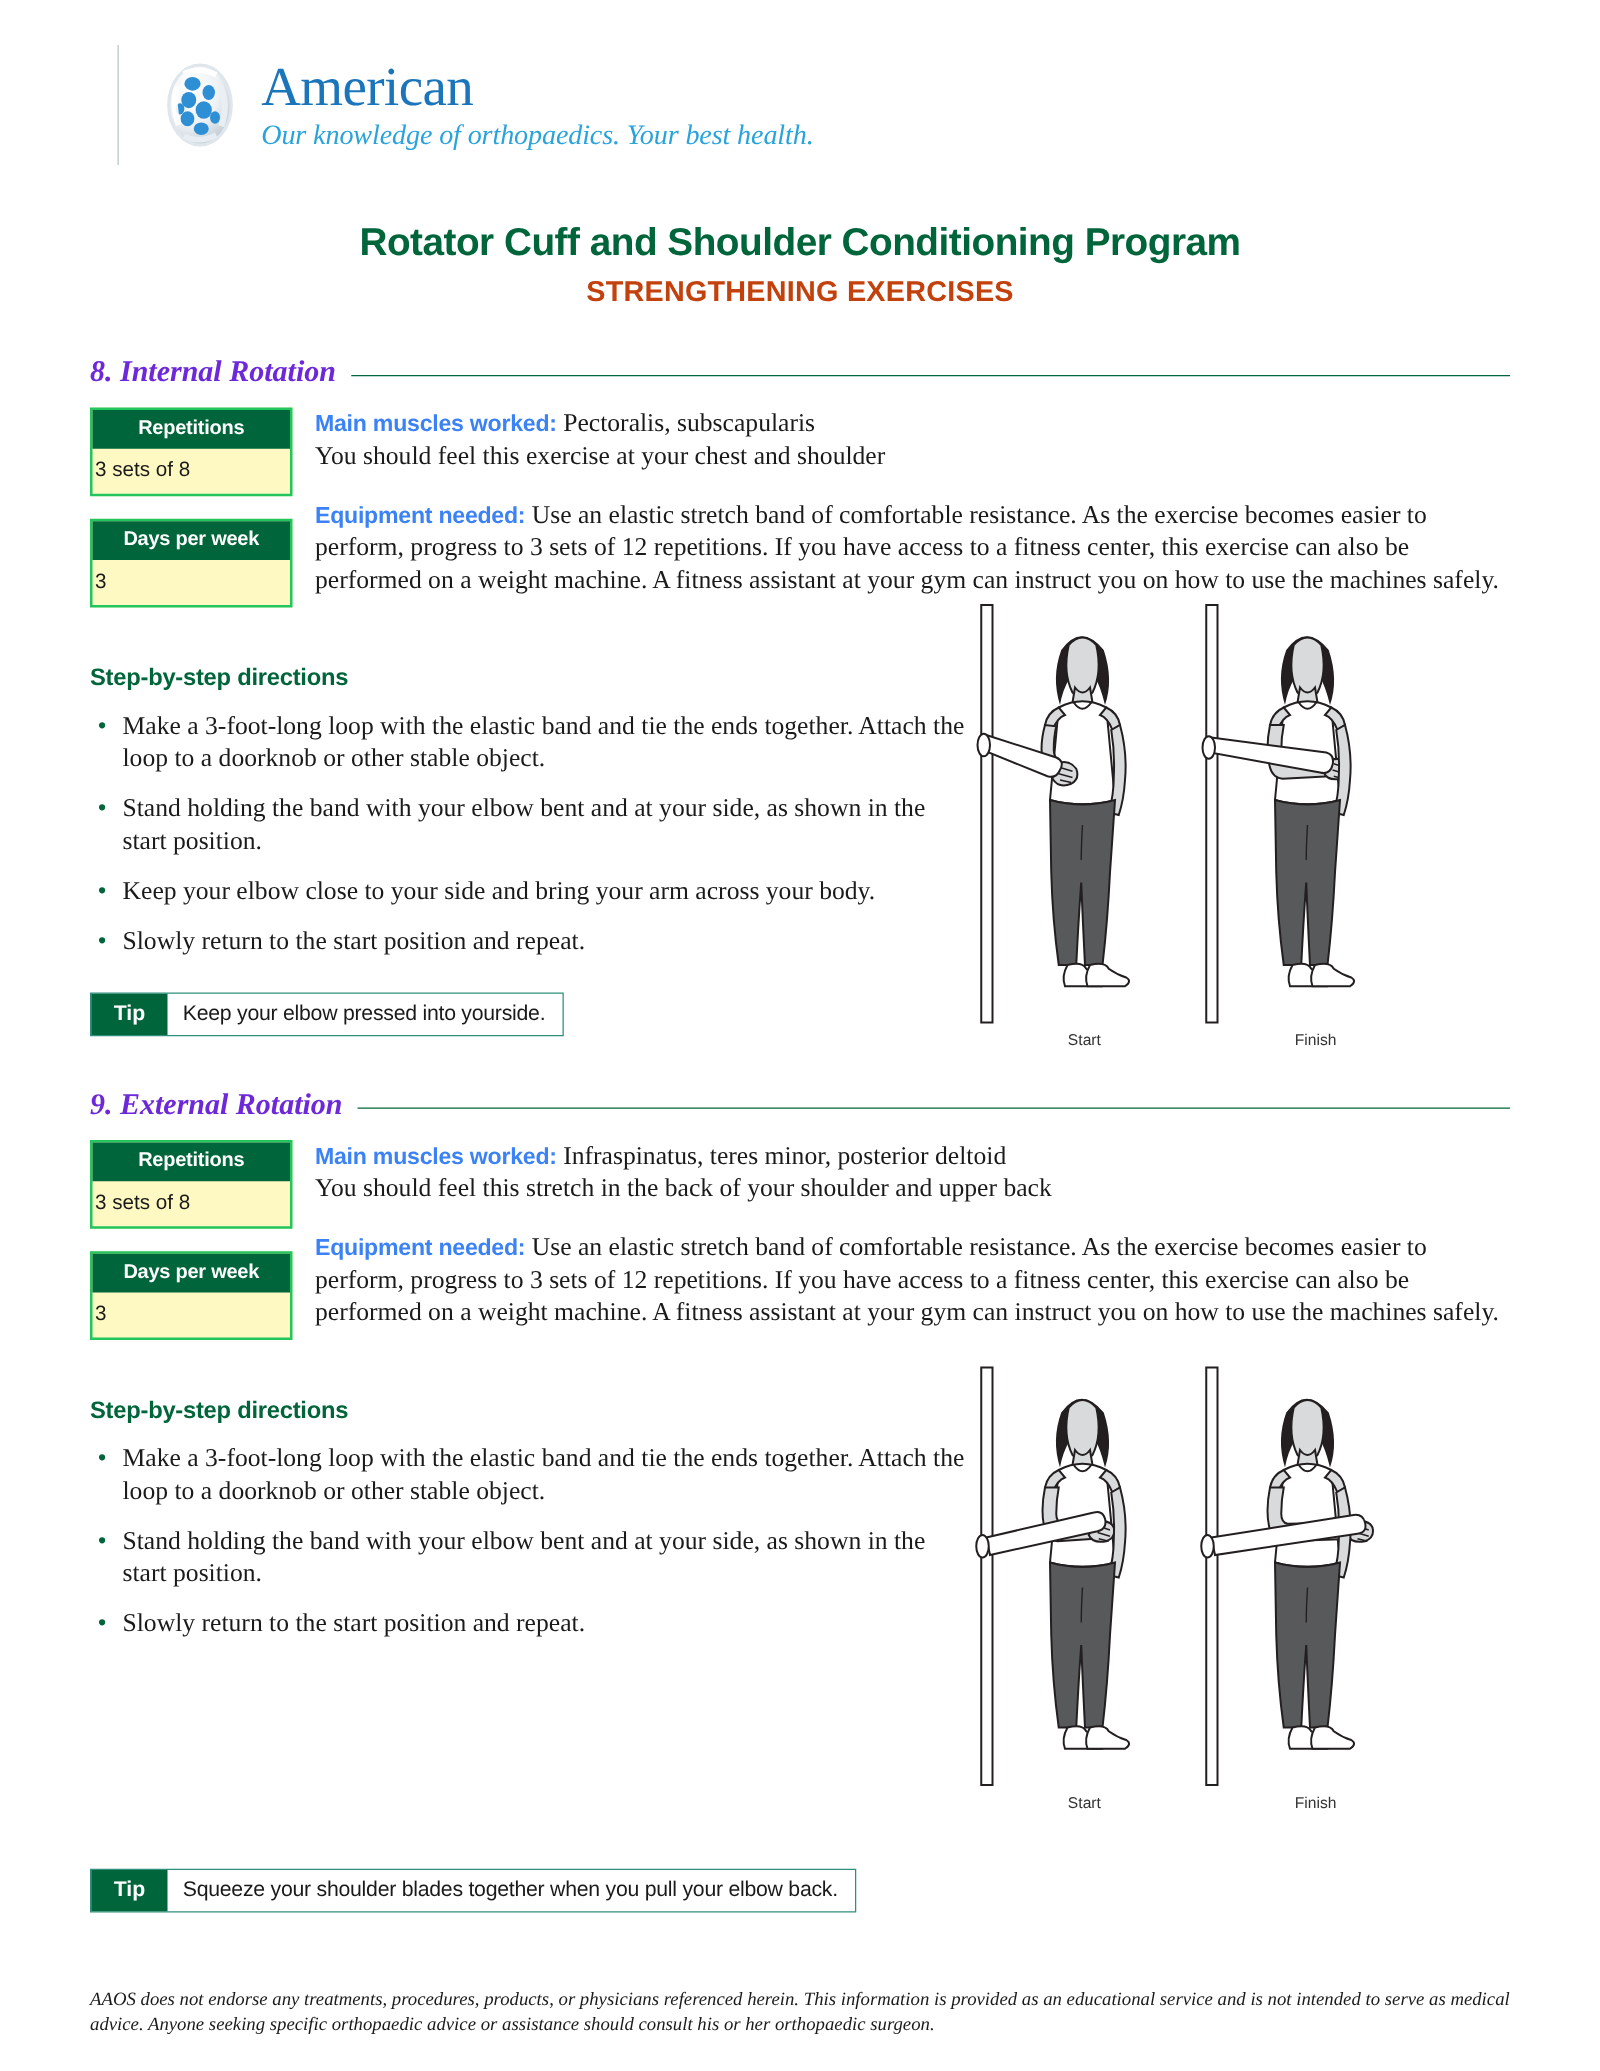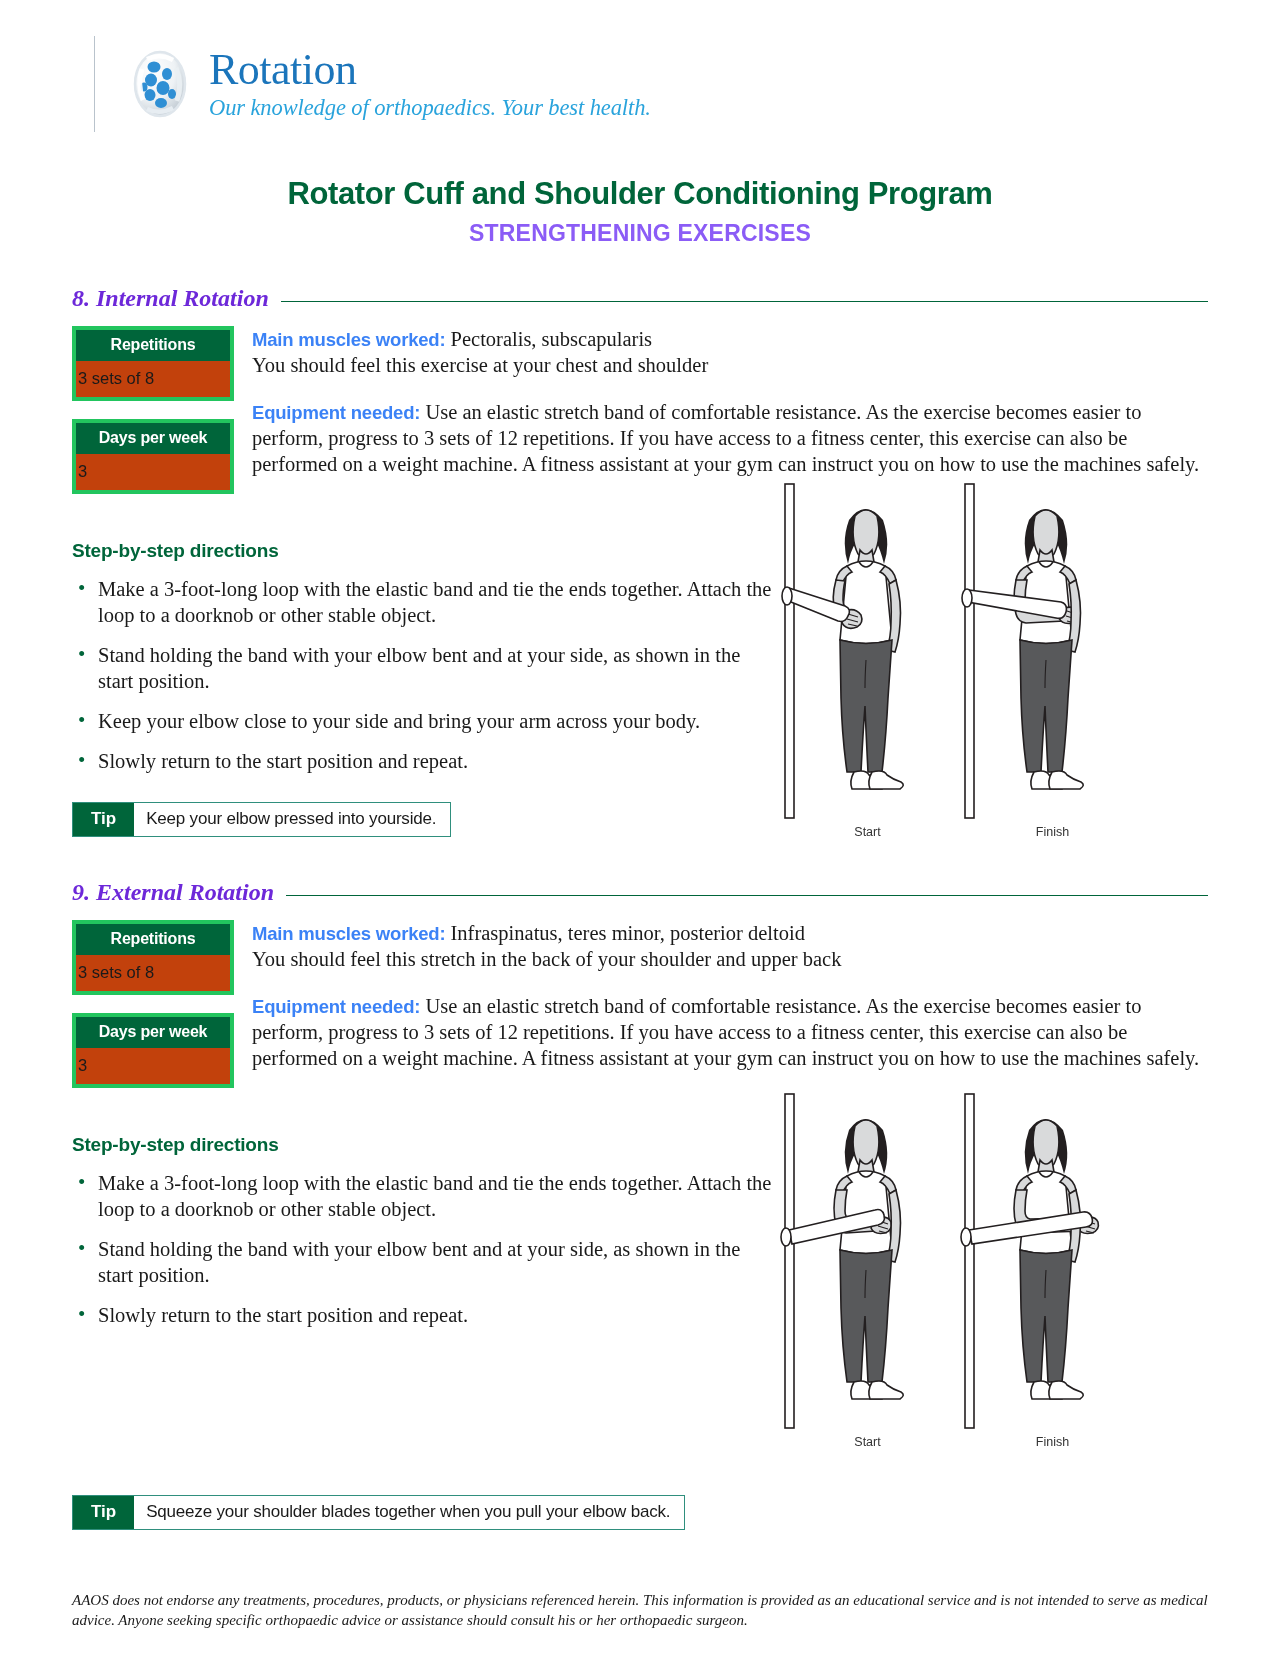--- a/index.html
+++ b/index.html
@@ -123,21 +123,21 @@
     font-size: 31px;
     color: #00653a;
     margin-top: 42px;
     letter-spacing: -0.4px;
   }
   .doc-subtitle {
     text-align: center;
     font-family: "Liberation Sans", sans-serif;
     font-weight: bold;
     font-size: 23px;
-    color: #8b5cf6;
+    color: #c2410c;
     margin-top: 8px;
     letter-spacing: 0.2px;
   }
 
   
   .section {
     position: relative;
   }
   .section-head {
     display: flex;
@@ -167,23 +167,23 @@
   .left-col {
     width: 162px;
     flex: 0 0 162px;
   }
   .right-col {
     flex: 1;
     padding-left: 18px;
   }
 
   .stat-box {
-    border: 4px solid #22c55e;
+    border: 2px solid #22c55e;
     margin-bottom: 18px;
-    background: #c2410c;
+    background: #fef9c3;
   }
   .stat-box .stat-label {
     background: #00653a;
     color: #ffffff;
     font-family: "Liberation Sans", sans-serif;
     font-weight: bold;
     font-size: 16px;
     text-align: center;
     padding: 6px 2px 7px;
     letter-spacing: -0.2px;
@@ -352,21 +352,21 @@
           <ellipse cx="49" cy="47" rx="4" ry="5"></ellipse>
           <ellipse cx="21" cy="40" rx="3.5" ry="4.5"></ellipse>
         </g>
         <ellipse cx="37" cy="37" rx="25" ry="32" fill="none" stroke="#dfe6ec" stroke-width="2.5"></ellipse>
         <path d="M19 22 Q14 37 20 53" fill="none" stroke="#ffffff" stroke-width="5" opacity="0.9"></path>
         <path d="M53 21 Q60 37 54 54" fill="none" stroke="#eaeff3" stroke-width="5" opacity="0.9"></path>
         <path d="M24 12 Q37 6 50 13" fill="none" stroke="#ffffff" stroke-width="4.5"></path>
         <path d="M24 62 Q37 68 50 61" fill="none" stroke="#e7edf2" stroke-width="4.5"></path>
       </svg>
       <div class="ortho-text">
-        <div class="ortho-name">Rotation</div>
+        <div class="ortho-name">American</div>
         <div class="ortho-tag">Our knowledge of orthopaedics. Your best health.</div>
       </div>
     </div>
   </div>
 
   <div class="doc-title">Rotator Cuff and Shoulder Conditioning Program</div>
   <div class="doc-subtitle">STRENGTHENING EXERCISES</div>
 
   <div class="section">
     <div class="section-head">

